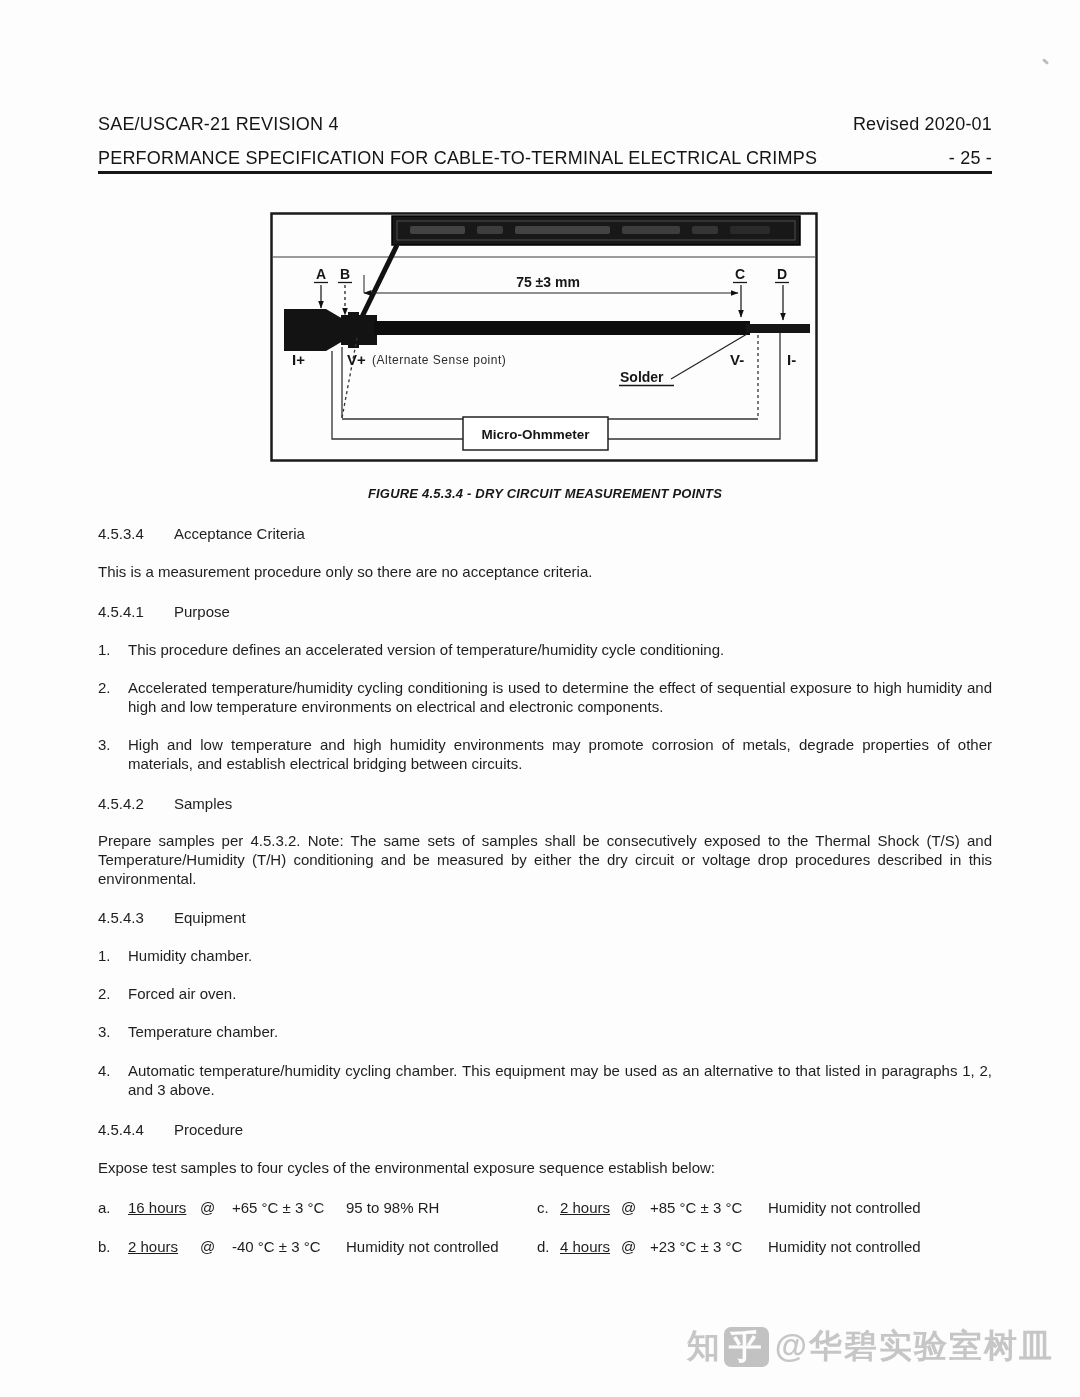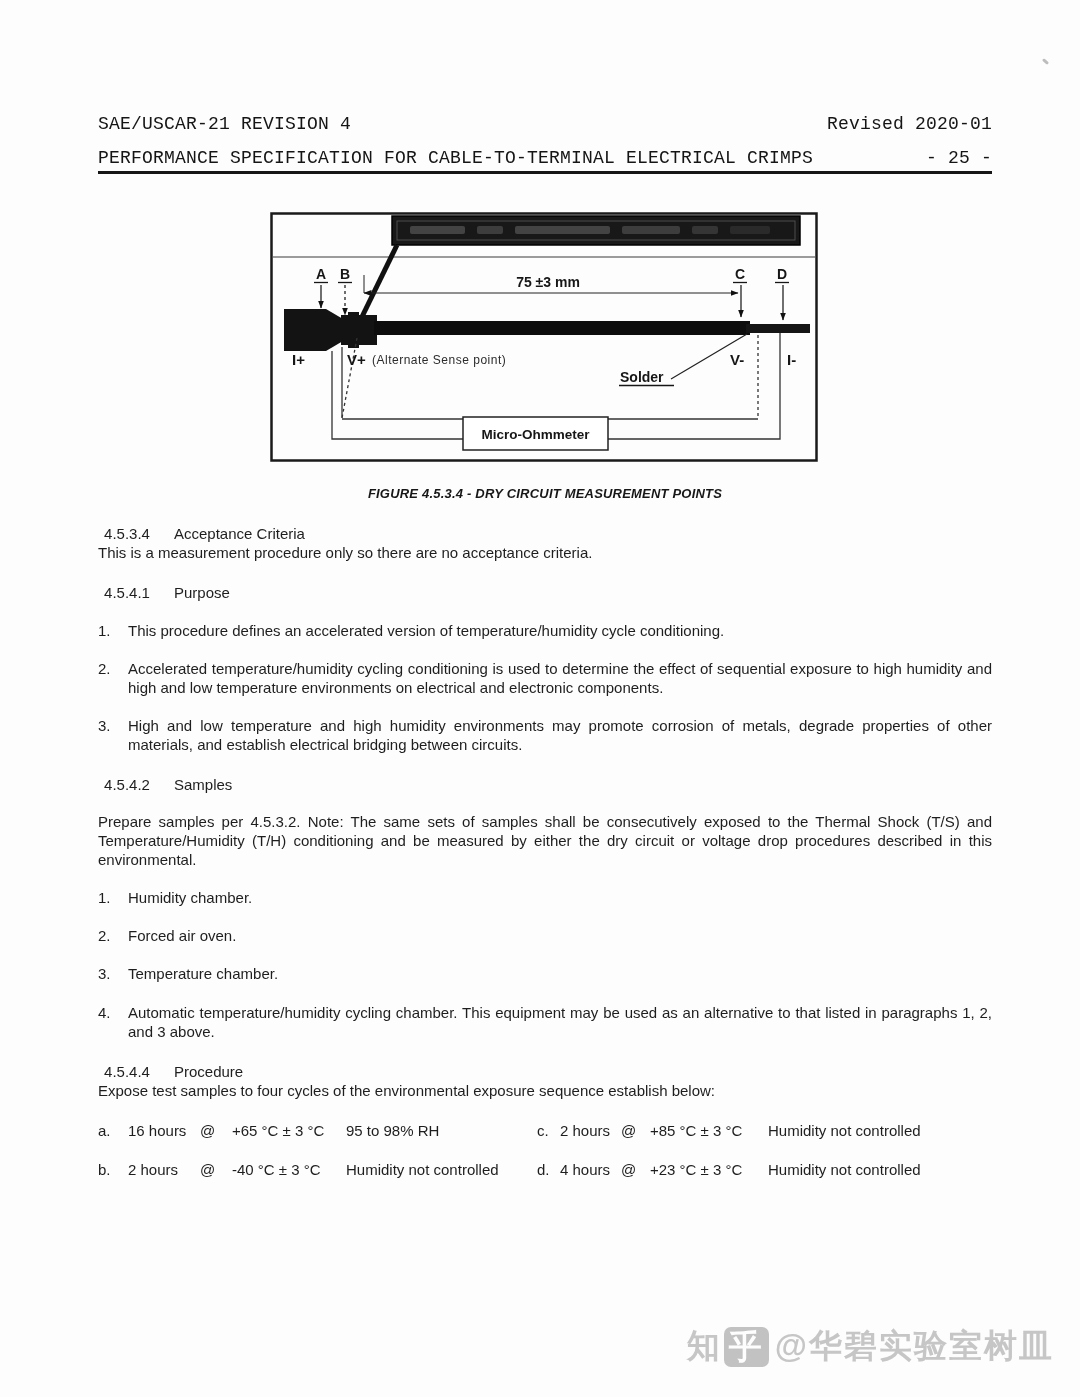--- a/index.html
+++ b/index.html
@@ -7,44 +7,44 @@
   .page {
     position:relative; width:1080px; height:1397px; margin:0 auto;
     background:#fdfdfd; overflow:hidden;
     font-family:"Liberation Sans", sans-serif; color:#1d1d1d;
   }
   .content { position:absolute; left:98px; top:113px; width:894px; }
 
   
   .hdr { border-bottom:3px solid #161616; padding-bottom:2px; }
   .hdr-row { display:flex; justify-content:space-between; align-items:baseline;
-             font-size:18px; line-height:22px; letter-spacing:.2px; color:#151515;font-family:Liberation Mono, monospace; }
+             font-size:18px; line-height:22px; letter-spacing:.2px; color:#151515; }
   .hdr-row + .hdr-row { margin-top:12px; }
 
   
   .fig-wrap { margin-top:38px; margin-left:172px; width:548px; height:250px; position:relative; }
   .fig-wrap svg { display:block; }
   .fig-caption { margin-top:22px; text-align:center; font-size:13px; line-height:19px;
                  font-weight:bold; font-style:italic; color:#171717; letter-spacing:.2px; }
 
   
   .sec-h { display:flex; margin-top:21px; font-size:15px; line-height:19px; color:#1e1e1e; }
-  .sec-num { flex:none; min-width:58px; margin-right:18px;text-align:center; }
-  .para { font-size:15px; line-height:19px; text-align:justify; color:#1e1e1e; }
+  .sec-num { flex:none; min-width:58px; margin-right:18px; }
+  .para { margin-top:19px; font-size:15px; line-height:19px; text-align:justify; color:#1e1e1e; }
   .li { display:flex; margin-top:19px; font-size:15px; line-height:19px; color:#1e1e1e; }
   .li-num { flex:none; width:30px; }
   .li-text { flex:1; text-align:justify; }
 
   
   .exp-grid { margin-top:21px; display:grid; grid-template-columns:439px 1fr; row-gap:20px;
               font-size:15px; line-height:19px; color:#1e1e1e; }
   .exp-cell { display:flex; }
   .exp-cell .lab { flex:none; width:30px; }
   .exp-cell.right .lab { width:23px; }
-  .exp-cell .dur { flex:none; width:72px; }
+  .exp-cell .dur { flex:none; width:72px;text-decoration:underline; }
   .exp-cell.right .dur { width:61px; }
   .exp-cell .at { flex:none; width:32px; }
   .exp-cell.right .at { width:29px; }
   .exp-cell .temp { flex:none; width:114px; }
   .exp-cell.right .temp { width:118px; }
 
   
   .watermark { position:absolute; right:26px; bottom:28px; display:flex; align-items:center;
                font-size:33px; font-weight:bold; color:#c6c6c6; letter-spacing:2px;
                font-family:"Liberation Sans", sans-serif; }
@@ -191,20 +191,24 @@
       <span class="li-num">3.</span>
       <span class="li-text">High and low temperature and high humidity environments may promote corrosion of metals, degrade properties of other materials, and establish electrical bridging between circuits.</span>
     </div>
 
     <div class="sec-h">
       <span class="sec-num">4.5.4.2</span>
       <span>Samples</span>
     </div>
     <div class="para" style="margin-top:18px">Prepare samples per 4.5.3.2. Note: The same sets of samples shall be consecutively exposed to the Thermal Shock (T/S) and Temperature/Humidity (T/H) conditioning and be measured by either the dry circuit or voltage drop procedures described in this environmental.</div>
 
+    <div class="sec-h" style="margin-top:20px">
+      <span class="sec-num">4.5.4.3</span>
+      <span>Equipment</span>
+    </div>
 
     <div class="li">
       <span class="li-num">1.</span>
       <span class="li-text">Humidity chamber.</span>
     </div>
     <div class="li">
       <span class="li-num">2.</span>
       <span class="li-text">Forced air oven.</span>
     </div>
     <div class="li">

